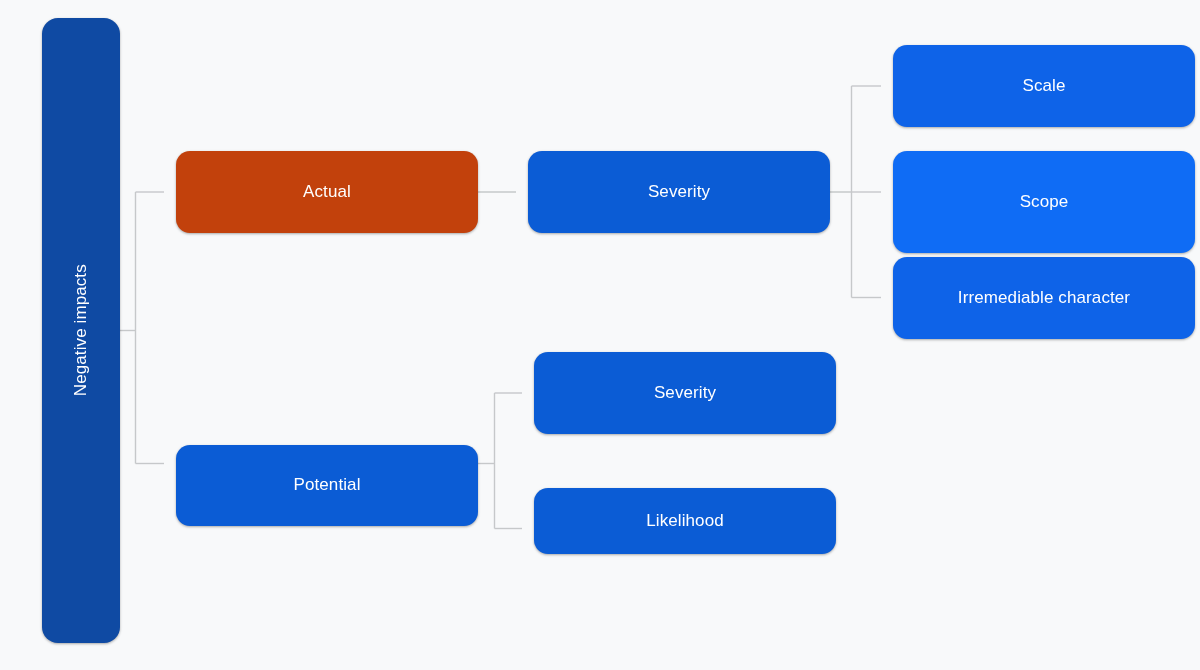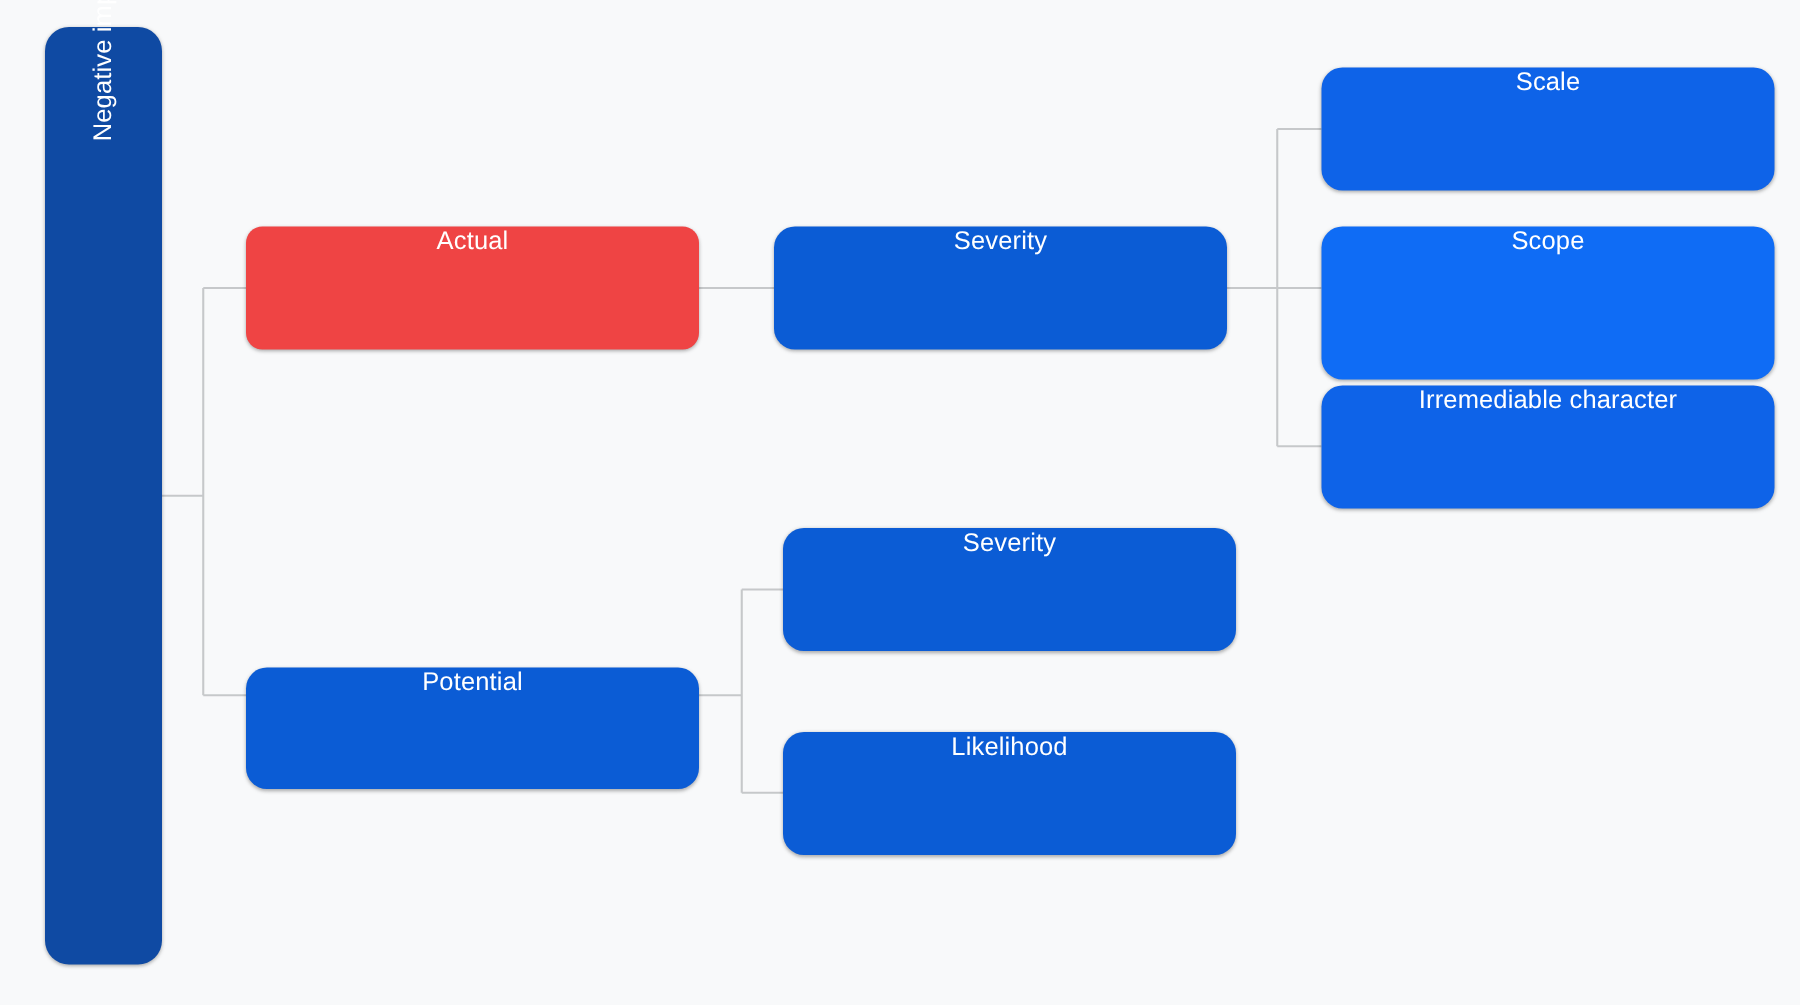--- a/index.html
+++ b/index.html
@@ -20,31 +20,32 @@
     left: 0;
     top: 0;
     width: 1200px;
     height: 670px;
     pointer-events: none;
   }
   .node {
     position: absolute;
     box-sizing: border-box;
     display: flex;
-    align-items: flex-start;
+    align-items: center;
     justify-content: center;
     color: #ffffff;
     border-radius: 14px;
     box-shadow: 0 1px 3px rgba(0,0,0,0.22), 0 1px 2px rgba(0,0,0,0.12);
     font-size: 17px;
     font-weight: 400;
     letter-spacing: 0.1px;
     line-height: 1.2;
     text-align: center;
     user-select: none;
+    margin-left: 12px;
   }
   .node.root {
     border-radius: 16px;
   }
   .node.root .node-label {
     transform: rotate(-90deg);
     white-space: nowrap;
     display: block;
   }
   .node-label {
@@ -71,39 +72,39 @@
       <path d="M 466 463.5 L 494.5 463.5" stroke="#c6c8ca" stroke-width="1.4" fill="none"></path>
       <path d="M 494.5 393 L 494.5 528.5" stroke="#c6c8ca" stroke-width="1.4" fill="none"></path>
       <path d="M 494.5 393 L 522 393" stroke="#c6c8ca" stroke-width="1.4" fill="none"></path>
       <path d="M 494.5 528.5 L 522 528.5" stroke="#c6c8ca" stroke-width="1.4" fill="none"></path>
     </svg>
 
   <div id="node-layer">
       <div class="node root" style="left: 30px; top: 18px; width: 78px; height: 625px; background: rgb(15, 74, 163); color: rgb(255, 255, 255);">
         <span class="node-label">Negative impacts</span>
       </div>
-      <div class="node" style="left: 164px; top: 151px; width: 302px; height: 82px; background: #ef4444; color: rgb(255, 255, 255); border-radius: 11px;">
+      <div class="node" style="left: 164px; top: 151px; width: 302px; height: 82px; background: #c2410c; color: rgb(255, 255, 255);">
         <span class="node-label">Actual</span>
       </div>
       <div class="node" style="left: 516px; top: 151px; width: 302px; height: 82px; background: rgb(11, 92, 213); color: rgb(255, 255, 255);">
         <span class="node-label">Severity</span>
       </div>
       <div class="node" style="left: 881px; top: 45px; width: 302px; height: 82px; background: rgb(14, 99, 232); color: rgb(255, 255, 255);">
         <span class="node-label">Scale</span>
       </div>
       <div class="node" style="left: 881px; top: 151px; width: 302px; height: 102px; background: rgb(15, 108, 245); color: rgb(255, 255, 255);">
         <span class="node-label">Scope</span>
       </div>
       <div class="node" style="left: 881px; top: 257px; width: 302px; height: 82px; background: rgb(14, 99, 232); color: rgb(255, 255, 255);">
         <span class="node-label">Irremediable character</span>
       </div>
       <div class="node" style="left: 164px; top: 445px; width: 302px; height: 81px; background: rgb(11, 92, 213); color: rgb(255, 255, 255);">
         <span class="node-label">Potential</span>
       </div>
       <div class="node" style="left: 522px; top: 352px; width: 302px; height: 82px; background: rgb(11, 92, 213); color: rgb(255, 255, 255);">
         <span class="node-label">Severity</span>
       </div>
-      <div class="node" style="left: 522px; top: 488px; width: 302px; height: 82px; background: rgb(11, 92, 213); color: rgb(255, 255, 255);">
+      <div class="node" style="left: 522px; top: 488px; width: 302px; height: 66px; background: rgb(11, 92, 213); color: rgb(255, 255, 255);">
         <span class="node-label">Likelihood</span>
       </div>
     </div>
 
 </div>
 
 </body></html>

